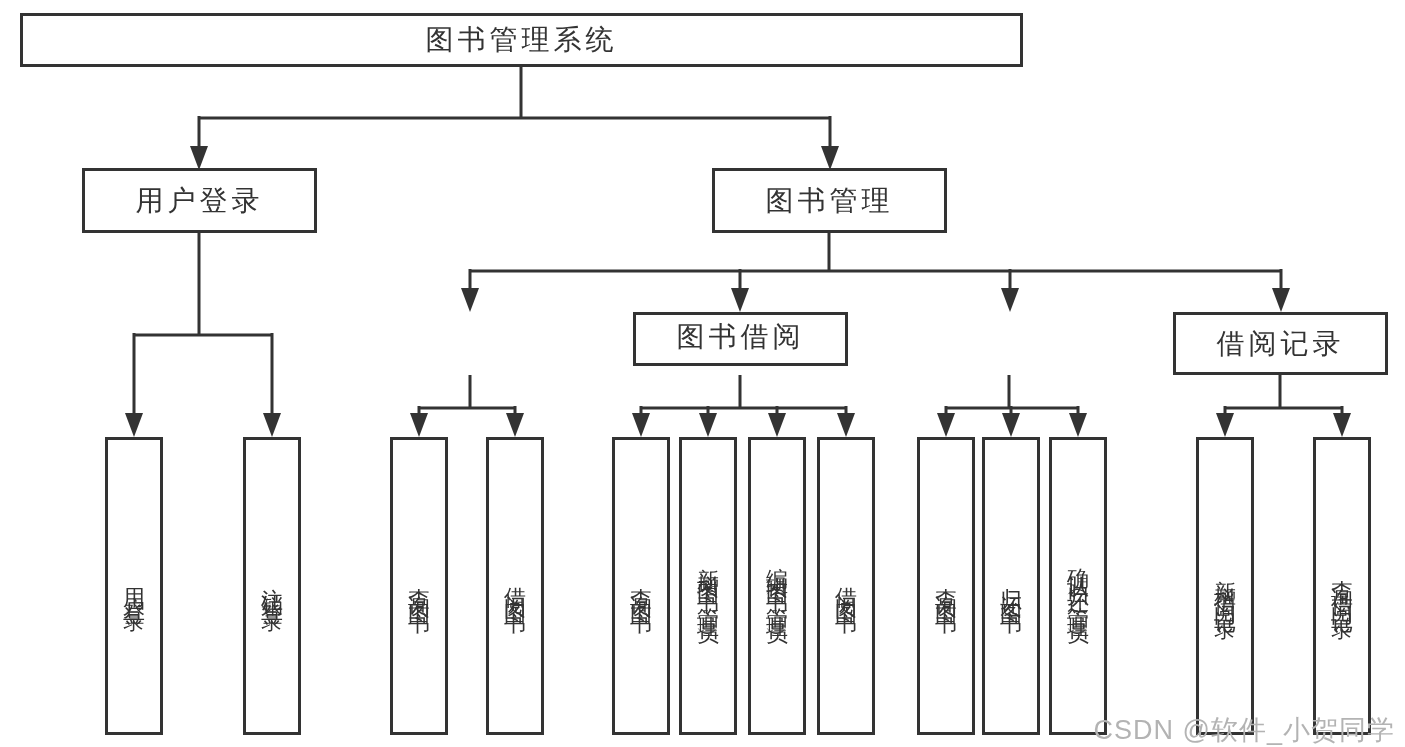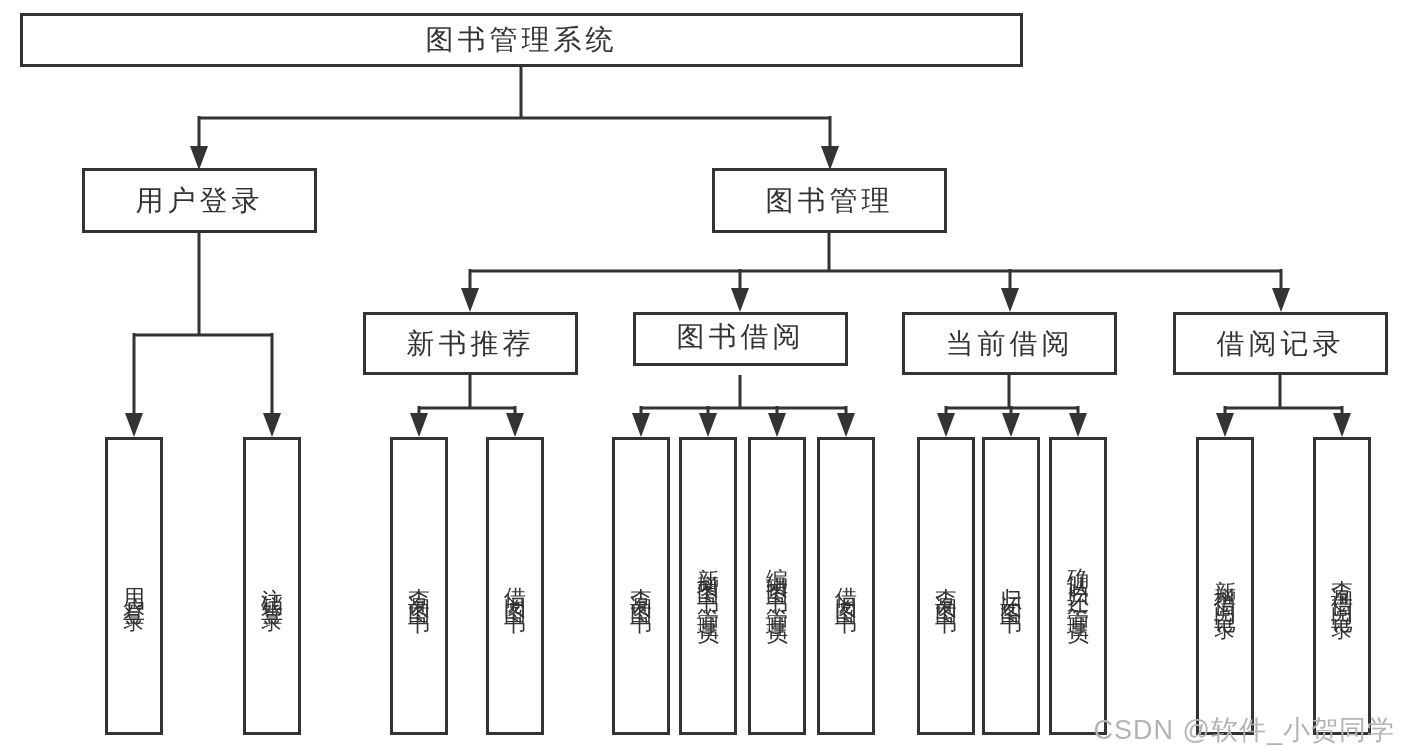--- a/index.html
+++ b/index.html
@@ -102,28 +102,22 @@
     <span class="h-label">图书管理系统</span>
   </div>
 
   <div class="node" style="left:82px; top:168px; width:235px; height:65px;">
     <span class="h-label">用户登录</span>
   </div>
   <div class="node" style="left:712px; top:168px; width:235px; height:65px;">
     <span class="h-label">图书管理</span>
   </div>
 
-  <div class="node" style="left:363px; top:312px; width:215px; height:63px;">
-    <span class="h-label">新书推荐</span>
-  </div>
   <div class="node" style="left:633px; top:312px; width:215px; height:54px;font-family:Liberation Mono, monospace;">
     <span class="h-label">图书借阅</span>
-  </div>
-  <div class="node" style="left:902px; top:312px; width:215px; height:63px;">
-    <span class="h-label">当前借阅</span>
   </div>
   <div class="node" style="left:1173px; top:312px; width:215px; height:63px;">
     <span class="h-label">借阅记录</span>
   </div>
 
   <div class="leaf" style="left:105px; top:437px;">
     <span class="v-label">用户登录</span>
   </div>
   <div class="leaf" style="left:243px; top:437px;">
     <span class="v-label">注销登录</span>

